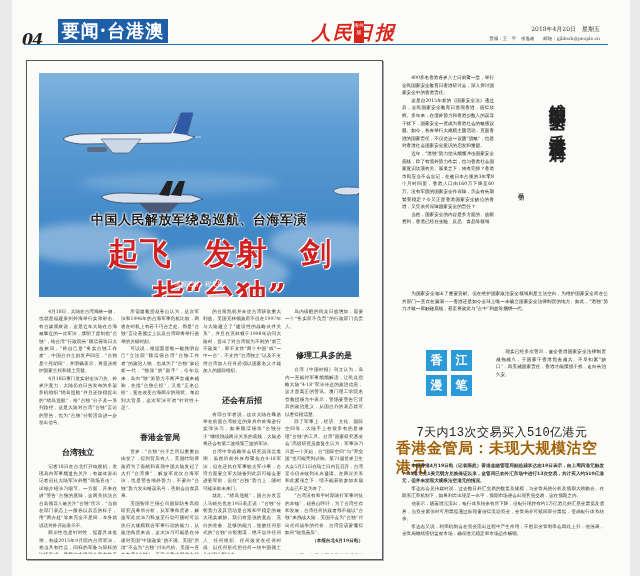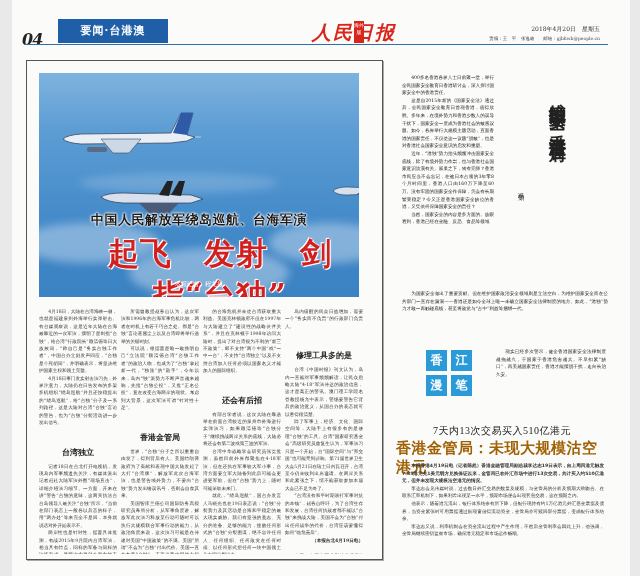--- a/index.html
+++ b/index.html
@@ -1,21 +1,21 @@
 <!DOCTYPE html>
 <html><head>
 <meta charset="utf-8">
 <style>
   * { box-sizing: border-box; margin: 0; padding: 0; }
   html, body { width: 640px; height: 576px; overflow: hidden; background: #e9e9e9; }
   body { font-family: "DejaVu Sans", sans-serif; color: #222; position: relative; }
   .page { position: absolute; left: 12px; top: 0; width: 618px; height: 576px; background: #fbfbf9; }
   .header { position: absolute; left: 0; top: 0; width: 618px; height: 44px; }
   .page-num { position: absolute; left: 10px; top: 30px; font-family: "DejaVu Serif", serif; font-style: italic; font-weight: bold; font-size: 16px; color: #222; letter-spacing: -1px; }
-  .section-tag { position: absolute; left: 46px; top: 19px; width: 110px; height: 24px; background: #1f5fa8; color: #fff; font-family: "DejaVu Serif", serif; font-weight: bold; font-size: 11px; line-height: 24px; text-align: center; letter-spacing: 1px; }
+  .section-tag { position: absolute; left: 46px; top: 19px; width: 110px; height: 24px; background: #1f5fa8; color: #fff; font-family: "DejaVu Serif", serif; font-weight: bold; font-size: 18px; line-height: 24px; text-align: center; letter-spacing: 1px; }
   .masthead { position: absolute; left: 300px; top: 20px; font-family: "DejaVu Serif", serif; font-style: italic; font-weight: bold; font-size: 19px; color: #d9261c; letter-spacing: 2px; }
   .masthead-badge { position: absolute; left: 342px; top: 21px; width: 10px; height: 22px; background: #d9261c; color: #fff; font-size: 5px; line-height: 7px; text-align: center; padding-top: 1px; }
   .date-line { position: absolute; right: 30px; top: 25px; font-family: "DejaVu Serif", serif; font-size: 6px; color: #333; }
   .editor-line { position: absolute; right: 30px; top: 36px; font-family: "DejaVu Serif", serif; font-size: 4.5px; color: #444; }
   .header-rule { position: absolute; left: 12px; top: 44px; width: 584px; height: 1px; background: #2f6fa8; }
 
   .left-frame { position: absolute; left: 14px; top: 60px; width: 357px; height: 500px; border: 1px solid #555; background: #fbfbf9; box-shadow: 1px 1px 0 #aaa; }
   .photo { position: absolute; left: 12px; top: 12px; width: 320px; height: 224px; overflow: hidden;
            background: linear-gradient(180deg, #7fb3de 0%, #5d9dd4 25%, #4a8fcc 55%, #3f86c6 80%, #3b82c2 100%); }
   .cloud { position: absolute; background: rgba(255,255,255,0.35); border-radius: 50%; filter: blur(4px); }
@@ -35,21 +35,21 @@
   .comm-body p { text-indent: 2em; }
   .comm-body-wide { position: absolute; left: 6px; top: 230px; width: 206px; font-family: "DejaVu Serif", serif; font-size: 4.6px; line-height: 7.6px; color: #222; text-align: justify; }
   .comm-body-wide p { text-indent: 2em; }
   .comm-author { position: absolute; left: 120px; top: 128px; writing-mode: vertical-rl; font-family: "DejaVu Serif", serif; font-size: 6px; color: #333; letter-spacing: 1px; }
   .comm-title { position: absolute; left: 152px; top: 30px; writing-mode: vertical-rl; font-family: "DejaVu Serif", serif; font-weight: bold; font-size: 17px; line-height: 20px; color: #222; letter-spacing: 2px; }
   .column-tag { position: absolute; left: 30px; top: 290px; width: 46px; height: 46px; display: grid; grid-template-columns: 21px 21px; grid-template-rows: 21px 21px; gap: 4px; }
   .column-tag span { background: #2a9ad8; color: #fff; font-family: "DejaVu Sans", sans-serif; font-weight: bold; font-size: 12px; line-height: 21px; text-align: center; }
   .comm-tail { position: absolute; left: 100px; top: 288px; width: 110px; font-family: "DejaVu Serif", serif; font-size: 4.6px; line-height: 7.6px; color: #222; text-align: justify; }
   .comm-tail p { text-indent: 2em; }
 
-  .hk-kicker { position: absolute; left: 0; top: 364px; width: 212px; text-align: center; font-family: Liberation Serif, serif; font-size: 10px; color: #222; letter-spacing: 0.5px; }
+  .hk-kicker { position: absolute; left: 0; top: 364px; width: 212px; text-align: center; font-family: Liberation Mono, monospace; font-size: 12px; color: #222; letter-spacing: 0.5px; }
   .hk-title { position: absolute; left: 0; top: 379px; width: 212px; text-align: left; font-family: "DejaVu Serif", serif; font-weight: bold; font-size: 15px; color: #a16207; letter-spacing: 0.5px; }
   .hk-body { position: absolute; left: 6px; top: 402px; width: 202px; font-family: "DejaVu Sans", sans-serif; font-size: 4.6px; line-height: 7.6px; color: #333; text-align: justify; }
   .hk-body p { text-indent: 2em; }
   .hk-body .lead { font-weight: bold; }
 </style>
 </head>
 <body>
 
 <div class="page">
 

